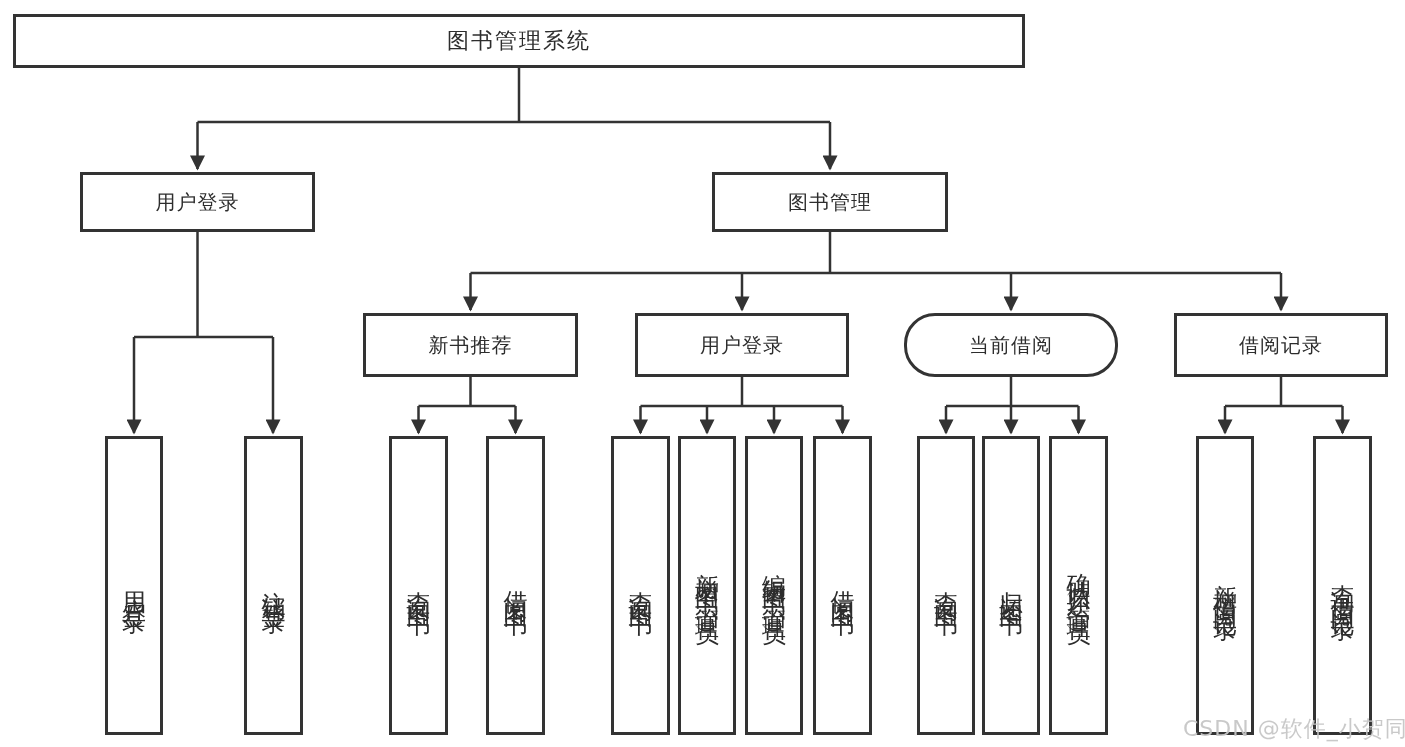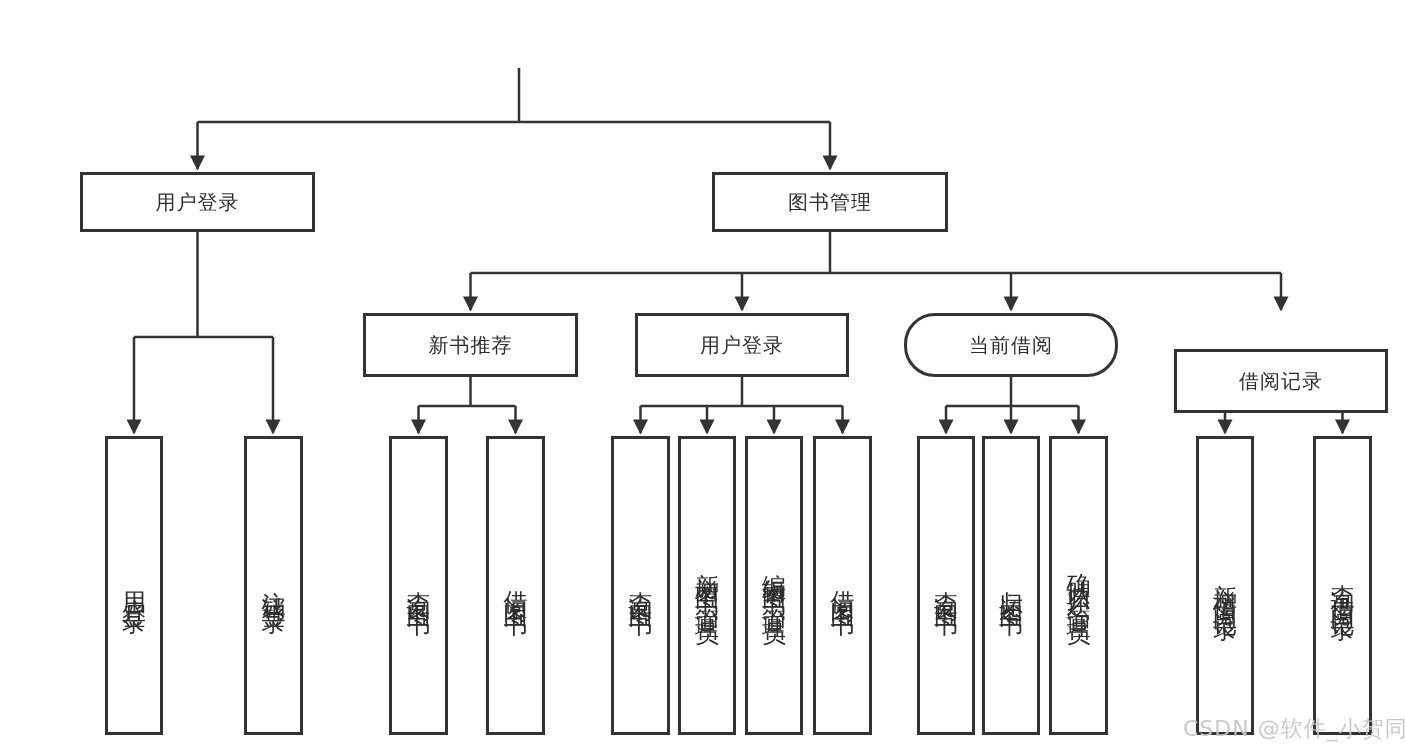--- a/index.html
+++ b/index.html
@@ -89,38 +89,41 @@
       <line x1="774" y1="406" x2="774" y2="433" marker-end="url(#ah)"></line>
       <line x1="842.5" y1="406" x2="842.5" y2="433" marker-end="url(#ah)"></line>
       <line x1="946" y1="406" x2="946" y2="433" marker-end="url(#ah)"></line>
       <line x1="1011" y1="406" x2="1011" y2="433" marker-end="url(#ah)"></line>
       <line x1="1078.5" y1="406" x2="1078.5" y2="433" marker-end="url(#ah)"></line>
       <line x1="1225" y1="406" x2="1225" y2="433" marker-end="url(#ah)"></line>
       <line x1="1342.5" y1="406" x2="1342.5" y2="433" marker-end="url(#ah)"></line>
     </g>
   </svg>
 
+  <div class="node root-node" style="left:13px; top:14px; width:1012px; height:54px;">
+    <span>图书管理系统</span>
+  </div>
 
   <div class="node h-node" style="left:80px; top:172px; width:235px; height:60px;">
     <span>用户登录</span>
   </div>
   <div class="node h-node" style="left:712px; top:172px; width:236px; height:60px;">
     <span>图书管理</span>
   </div>
 
   <div class="node h-node" style="left:363px; top:313px; width:215px; height:64px;">
     <span>新书推荐</span>
   </div>
   <div class="node h-node" style="left:635px; top:313px; width:214px; height:64px;">
     <span>用户登录</span>
   </div>
   <div class="node h-node" style="left:904px; top:313px; width:214px; height:64px;border-radius:31px;">
     <span>当前借阅</span>
   </div>
-  <div class="node h-node" style="left:1174px; top:313px; width:214px; height:64px;margin-top:36px;">
+  <div class="node h-node" style="left:1174px; top:313px; width:214px; height:64px;">
     <span>借阅记录</span>
   </div>
 
   <div class="node v-node" style="left:105px; top:436px; width:58px; height:299px;">
     <span>用户登录</span>
   </div>
   <div class="node v-node" style="left:244px; top:436px; width:59px; height:299px;">
     <span>注销登录</span>
   </div>
 

